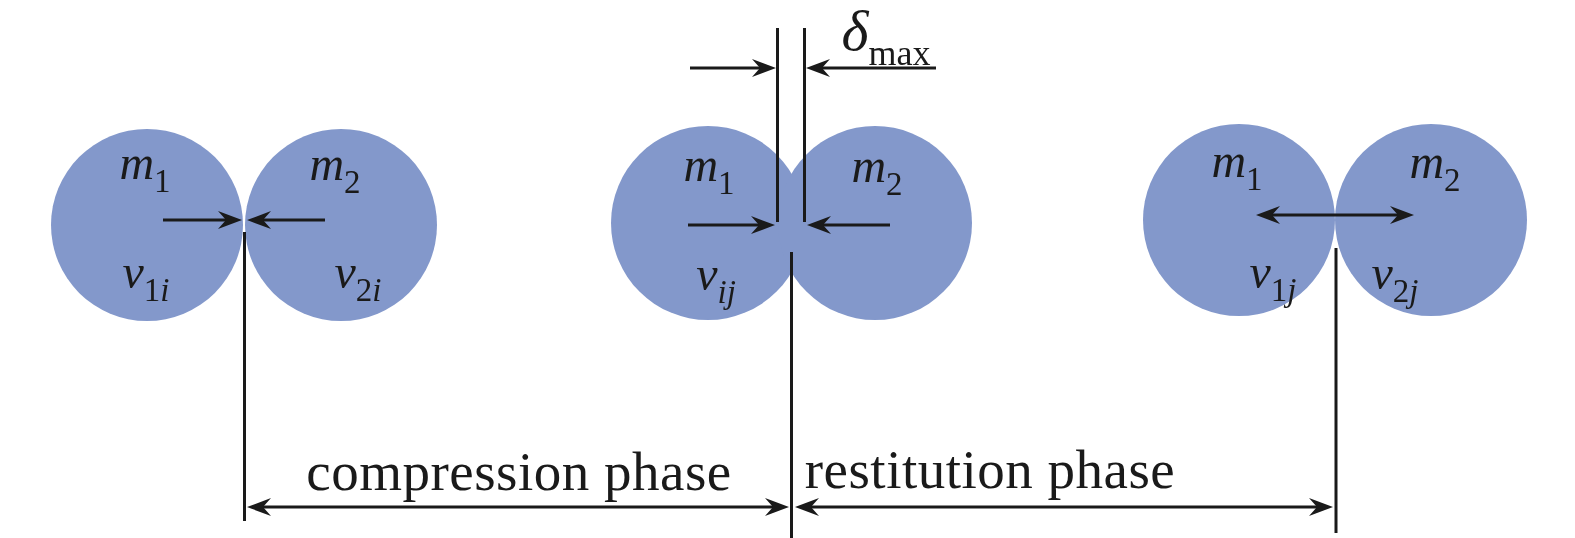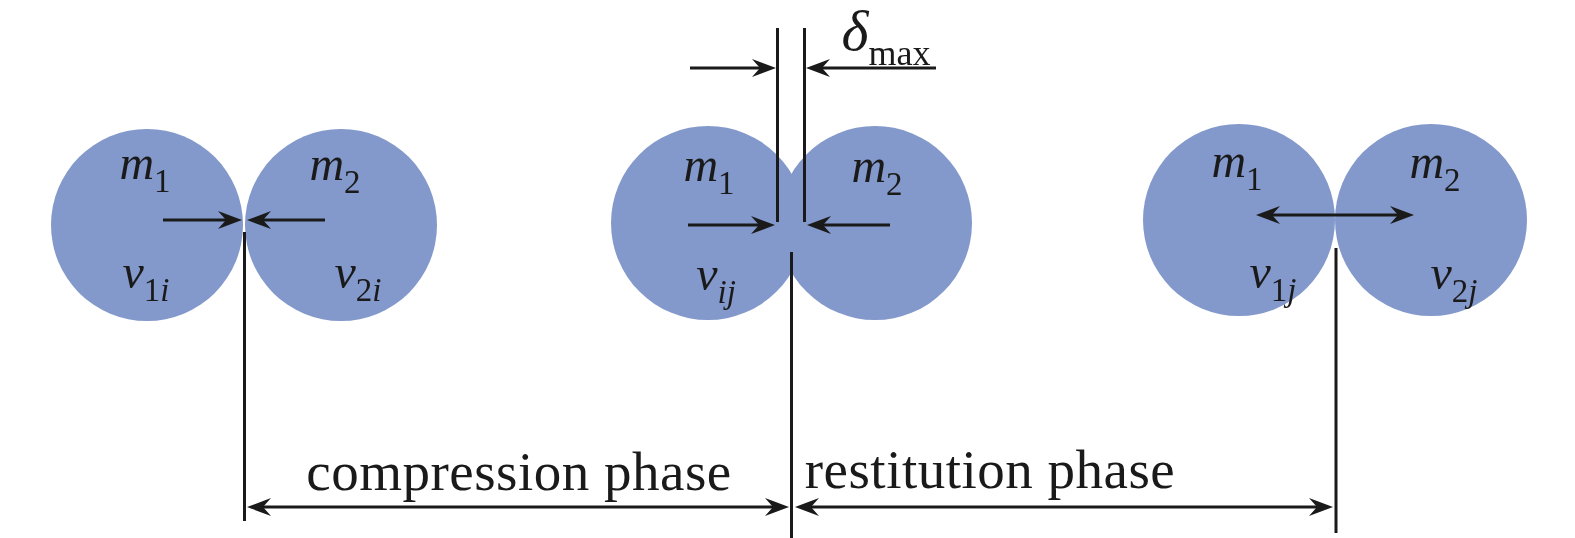--- a/index.html
+++ b/index.html
@@ -135,20 +135,20 @@
 
   <div class="lbl math" style="left:1237px; top:161px;">
     <span class="base">m</span><span class="sub">1</span>
   </div>
   <div class="lbl math" style="left:1435px; top:162px;">
     <span class="base">m</span><span class="sub">2</span>
   </div>
   <div class="lbl math" style="left:1241px; top:272px;margin-left:32px;">
     <span class="base">v</span><span class="sub">1</span><span class="sub it">j</span>
   </div>
-  <div class="lbl math" style="left:1454px; top:273px;">
+  <div class="lbl math" style="left:1395px; top:273px;">
     <span class="base">v</span><span class="sub">2</span><span class="sub it">j</span>
   </div>
 
   <div class="lbl phase" style="left:519px; top:471px;">compression phase</div>
   <div class="lbl phase" style="left:990px; top:469px;">restitution phase</div>
 
 </div>
 
 </body></html>

